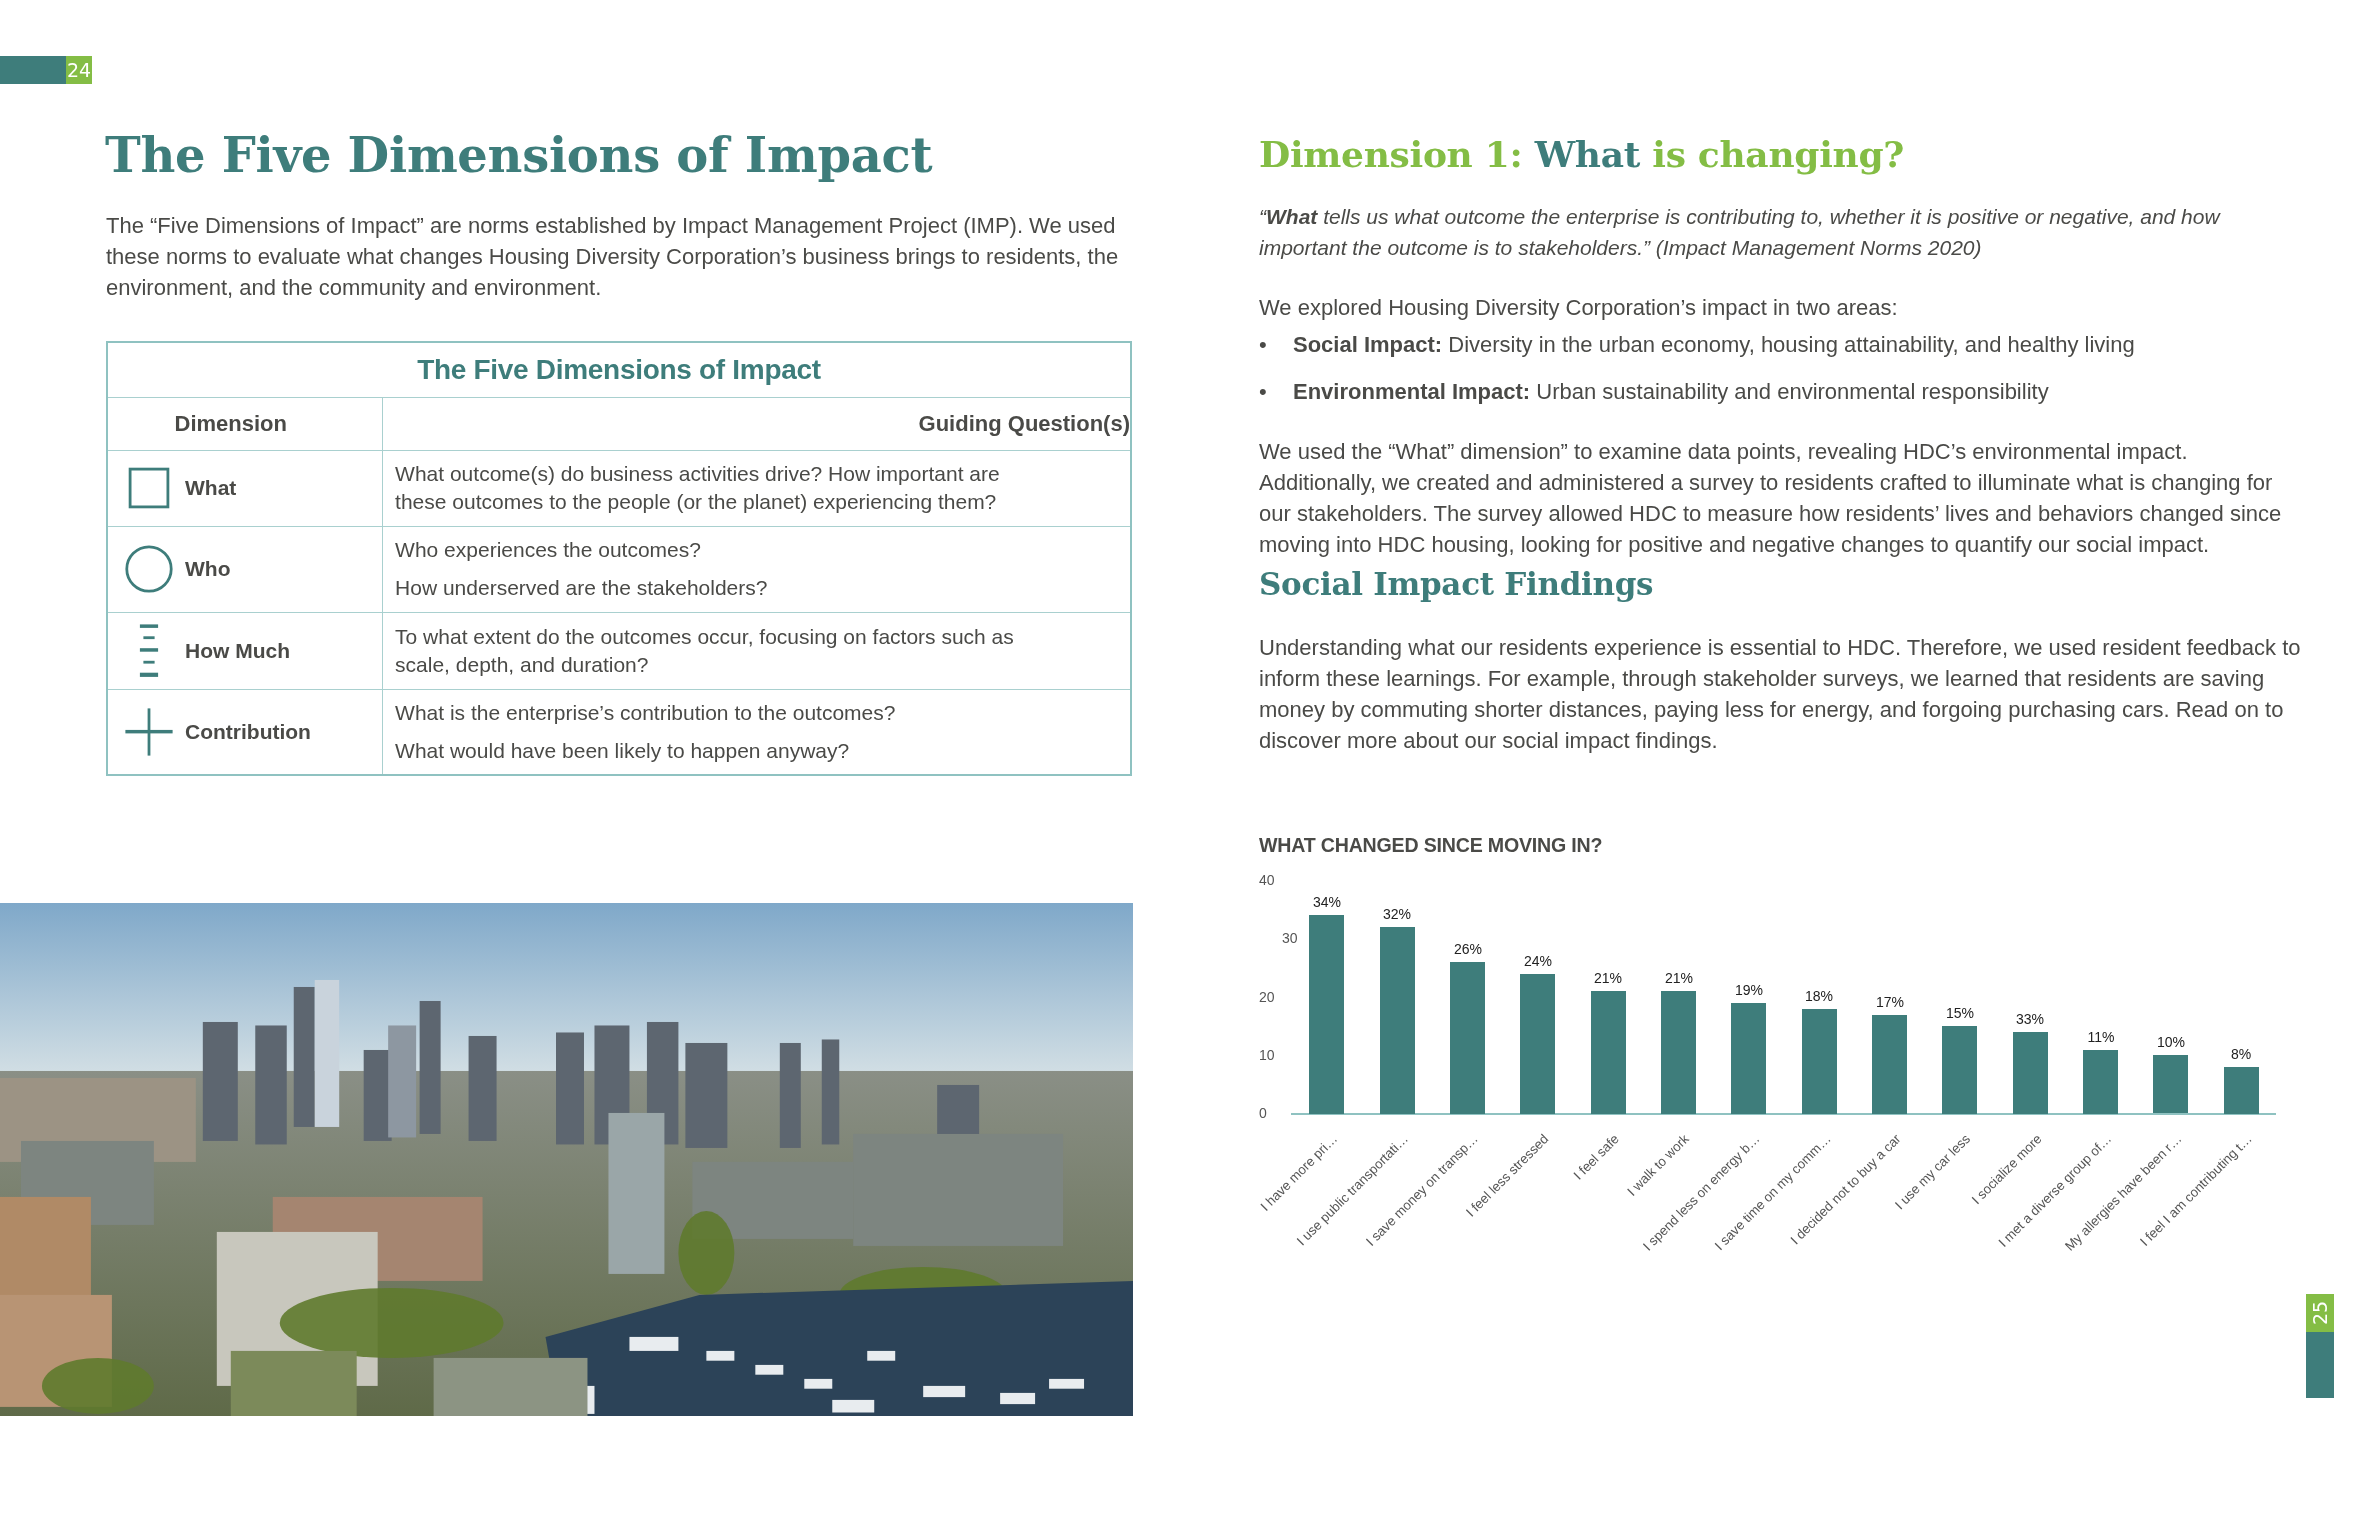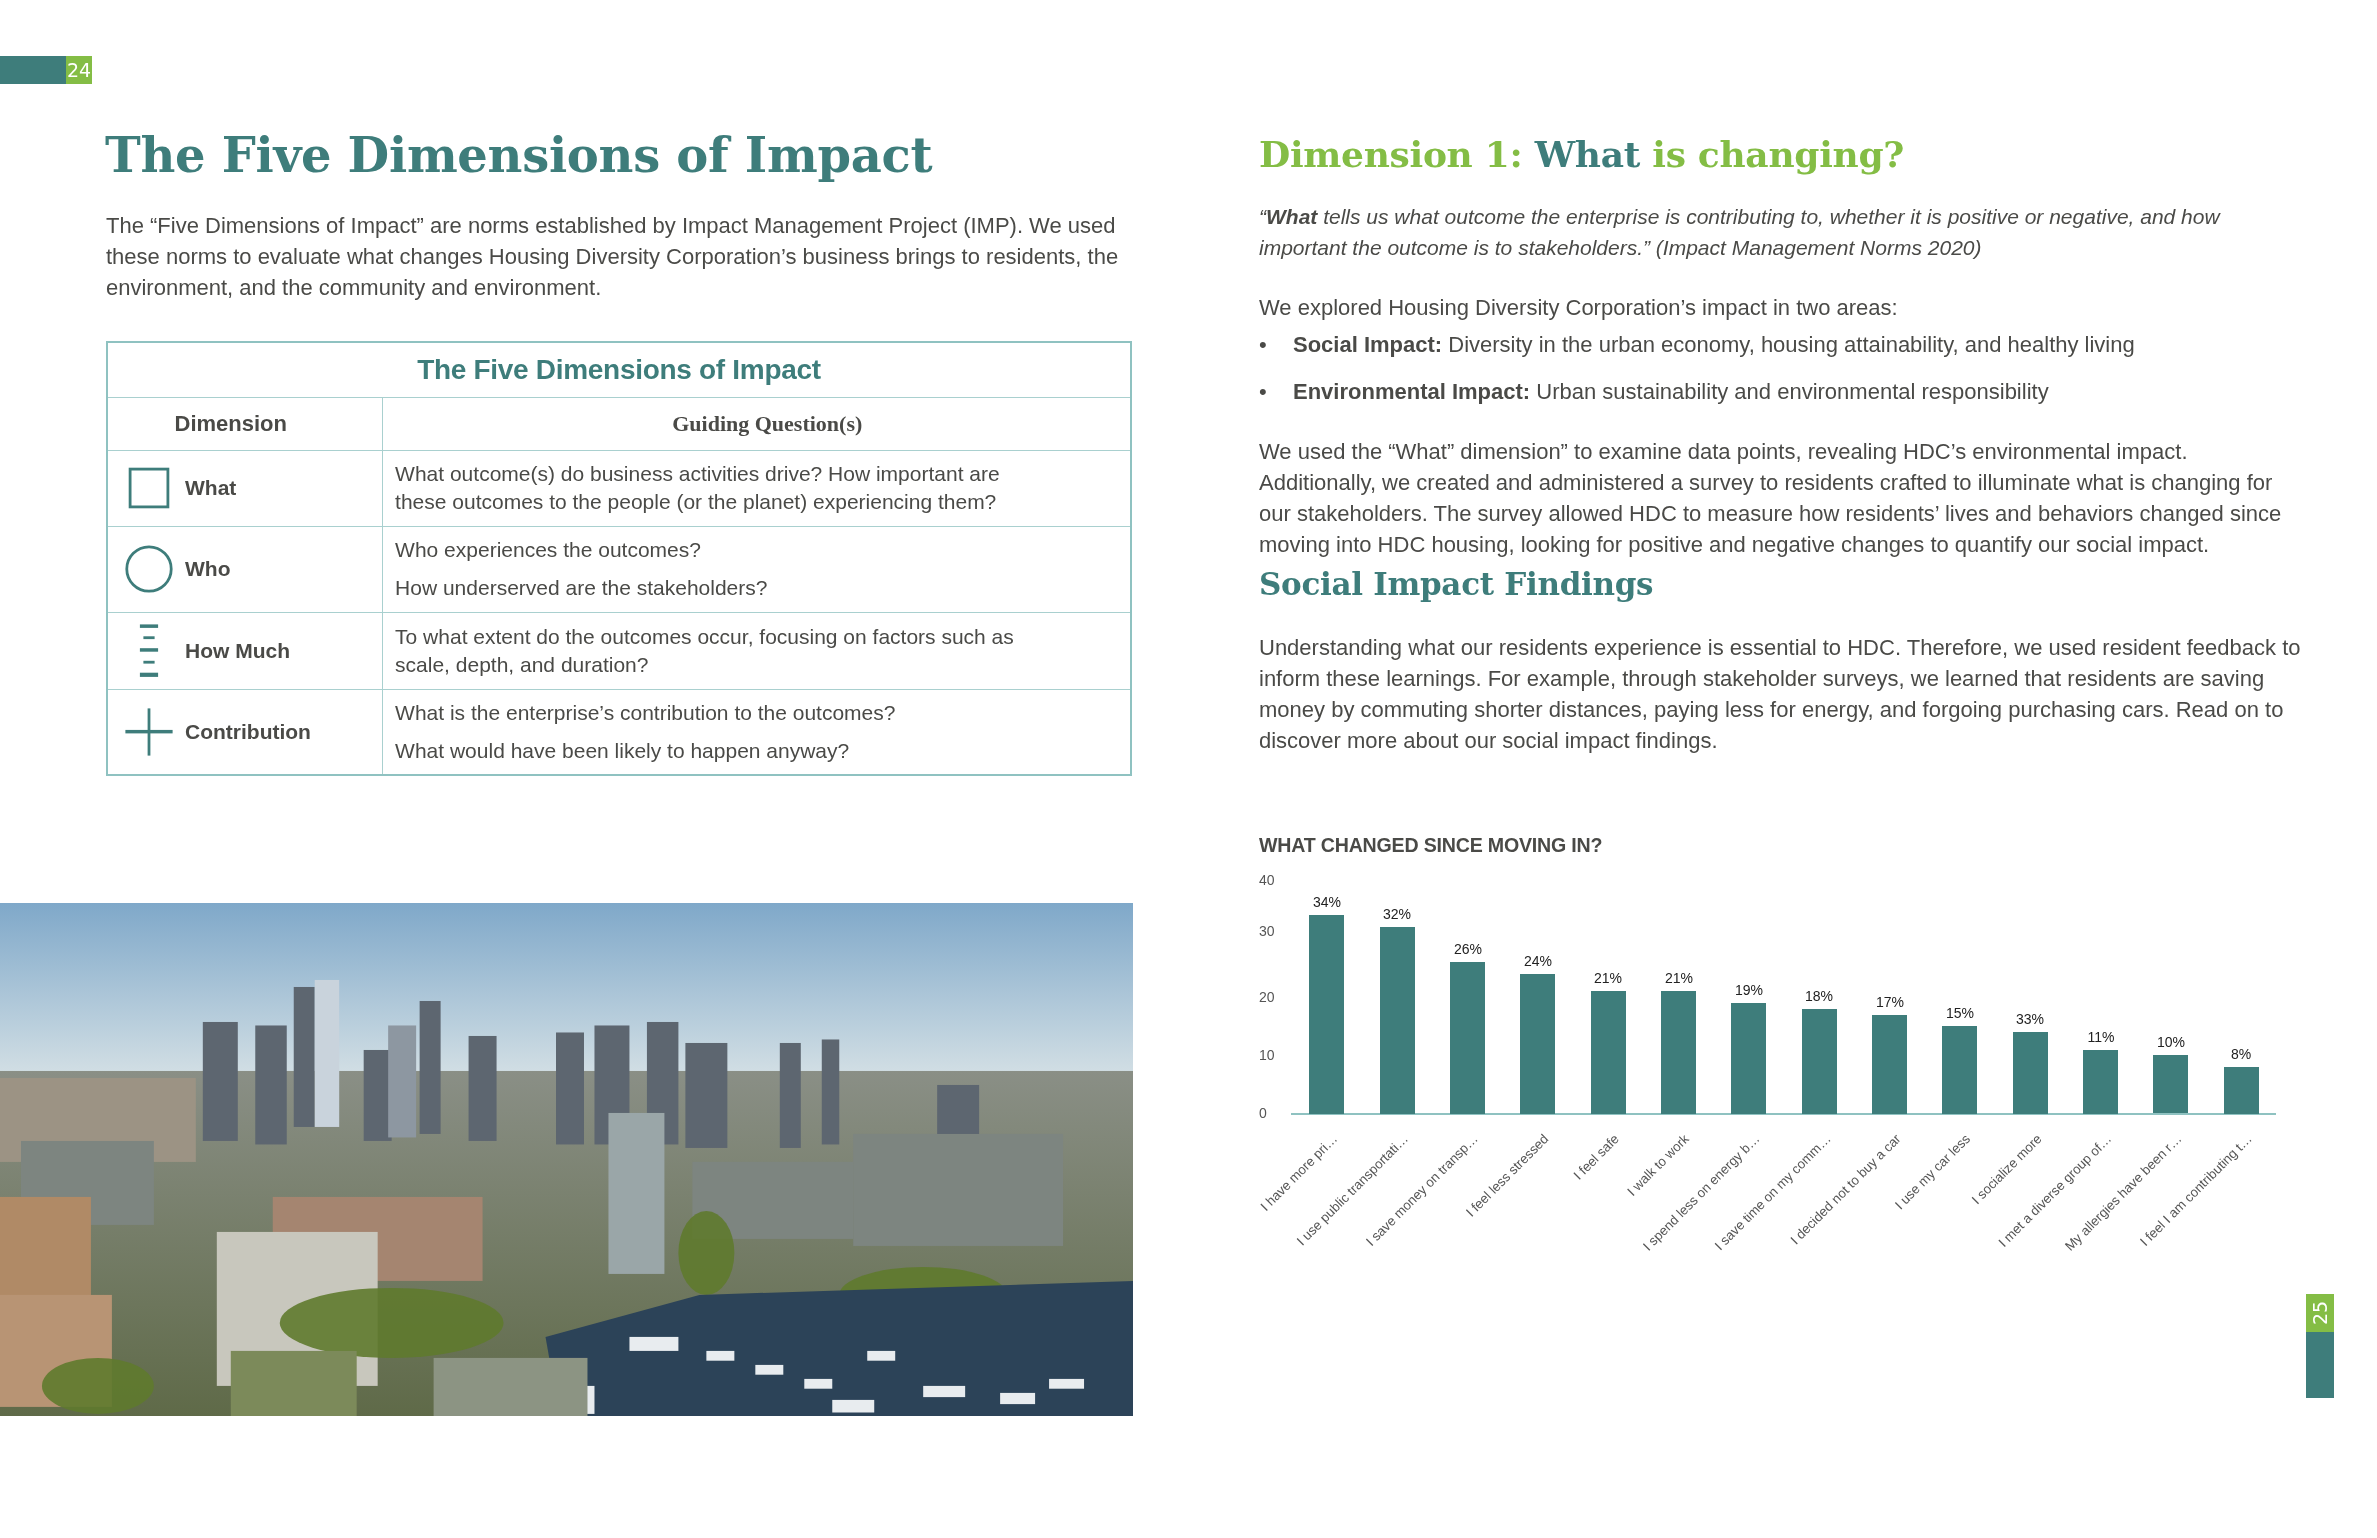--- a/index.html
+++ b/index.html
@@ -20,21 +20,21 @@
   
   .title-main { left: 105px; top: 127px; font-family: "DejaVu Serif", serif; font-size: 48px;
     color: #3e7d7b; letter-spacing: -0.3px; white-space: nowrap; }
   .intro { left: 106px; top: 210px; width: 1014px; font-size: 22px; line-height: 31px; color: #4a4a47; }
 
   .impact-table { left: 106px; top: 341px; width: 1026px; border: 2.1px solid #8fc2c1; border-collapse: collapse; }
   .impact-table td, .impact-table th { border: 1.4px solid #a9d0cf; vertical-align: middle; }
   .tbl-title-cell { height: 55px; text-align: center; font-size: 28px; font-weight: bold; color: #3e7d7b; letter-spacing: -0.3px; }
   .tbl-head { height: 53px; font-size: 22px; font-weight: bold; color: #4a4a47; }
   .tbl-head.dim { text-align: center; width: 275px; padding-right: 28px; }
-  .tbl-head.q { text-align: center; padding-left: 22px; font-family: Liberation Serif, serif; }
+  .tbl-head.q { text-align: right; padding-left: 22px; }
   .dim-cell { width: 275px; position: relative; }
   .dim-inner { display: flex; align-items: center; }
   .dim-icon { width: 56px; display: flex; justify-content: center; align-items: center; margin-left: 12.6px; }
   .dim-label { font-size: 21px; font-weight: bold; color: #4a4a47; margin-left: 8.4px; }
   .q-cell { padding-left: 12.6px; font-size: 21px; line-height: 28px; color: #4a4a47; }
   .q-line { display: block; }
   .q-cell.spaced .q-line + .q-line { margin-top: 9.8px; }
 
   .photo { left: 0; top: 903px; width: 1133px; height: 513px; overflow: hidden; }
 
@@ -244,21 +244,21 @@
 <h3 class="abs section-h">Social Impact Findings</h3>
 
 <p class="abs para" style="top:620px">Understanding what our residents experience is essential to HDC. Therefore, we used resident feedback to inform these learnings. For example, through stakeholder surveys, we learned that residents are saving money by commuting shorter distances, paying less for energy, and forgoing purchasing cars. Read on to discover more about our social impact findings.</p>
 
 <div class="abs chart">
   <div class="chart-title">WHAT CHANGED SINCE MOVING IN?</div>
   <div id="yticks">
       <div class="ytick" style="top: 280px;">0</div>
       <div class="ytick" style="top: 222px;">10</div>
       <div class="ytick" style="top: 164px;">20</div>
-      <div class="ytick" style="top: 98px;">30</div>
+      <div class="ytick" style="top: 105px; margin-left: 23px;">30</div>
       <div class="ytick" style="top: 47px;">40</div>
     </div>
   <div class="axis" style="top:288px"></div>
   <div id="bars">
       <div class="bar" style="left: 50px; top: 90px; height: 199px; background: rgb(62, 125, 123);"></div>
       <div class="bar-label" style="left: 40px; top: 69px;">34%</div>
       <div class="xlabel" style="right: 973px; top: 304px;">I have more pri…</div>
       <div class="bar" style="left: 121px; top: 102px; height: 187px; background: rgb(62, 125, 123);"></div>
       <div class="bar-label" style="left: 110px; top: 81px;">32%</div>
       <div class="xlabel" style="right: 902px; top: 304px;">I use public transportati…</div>

